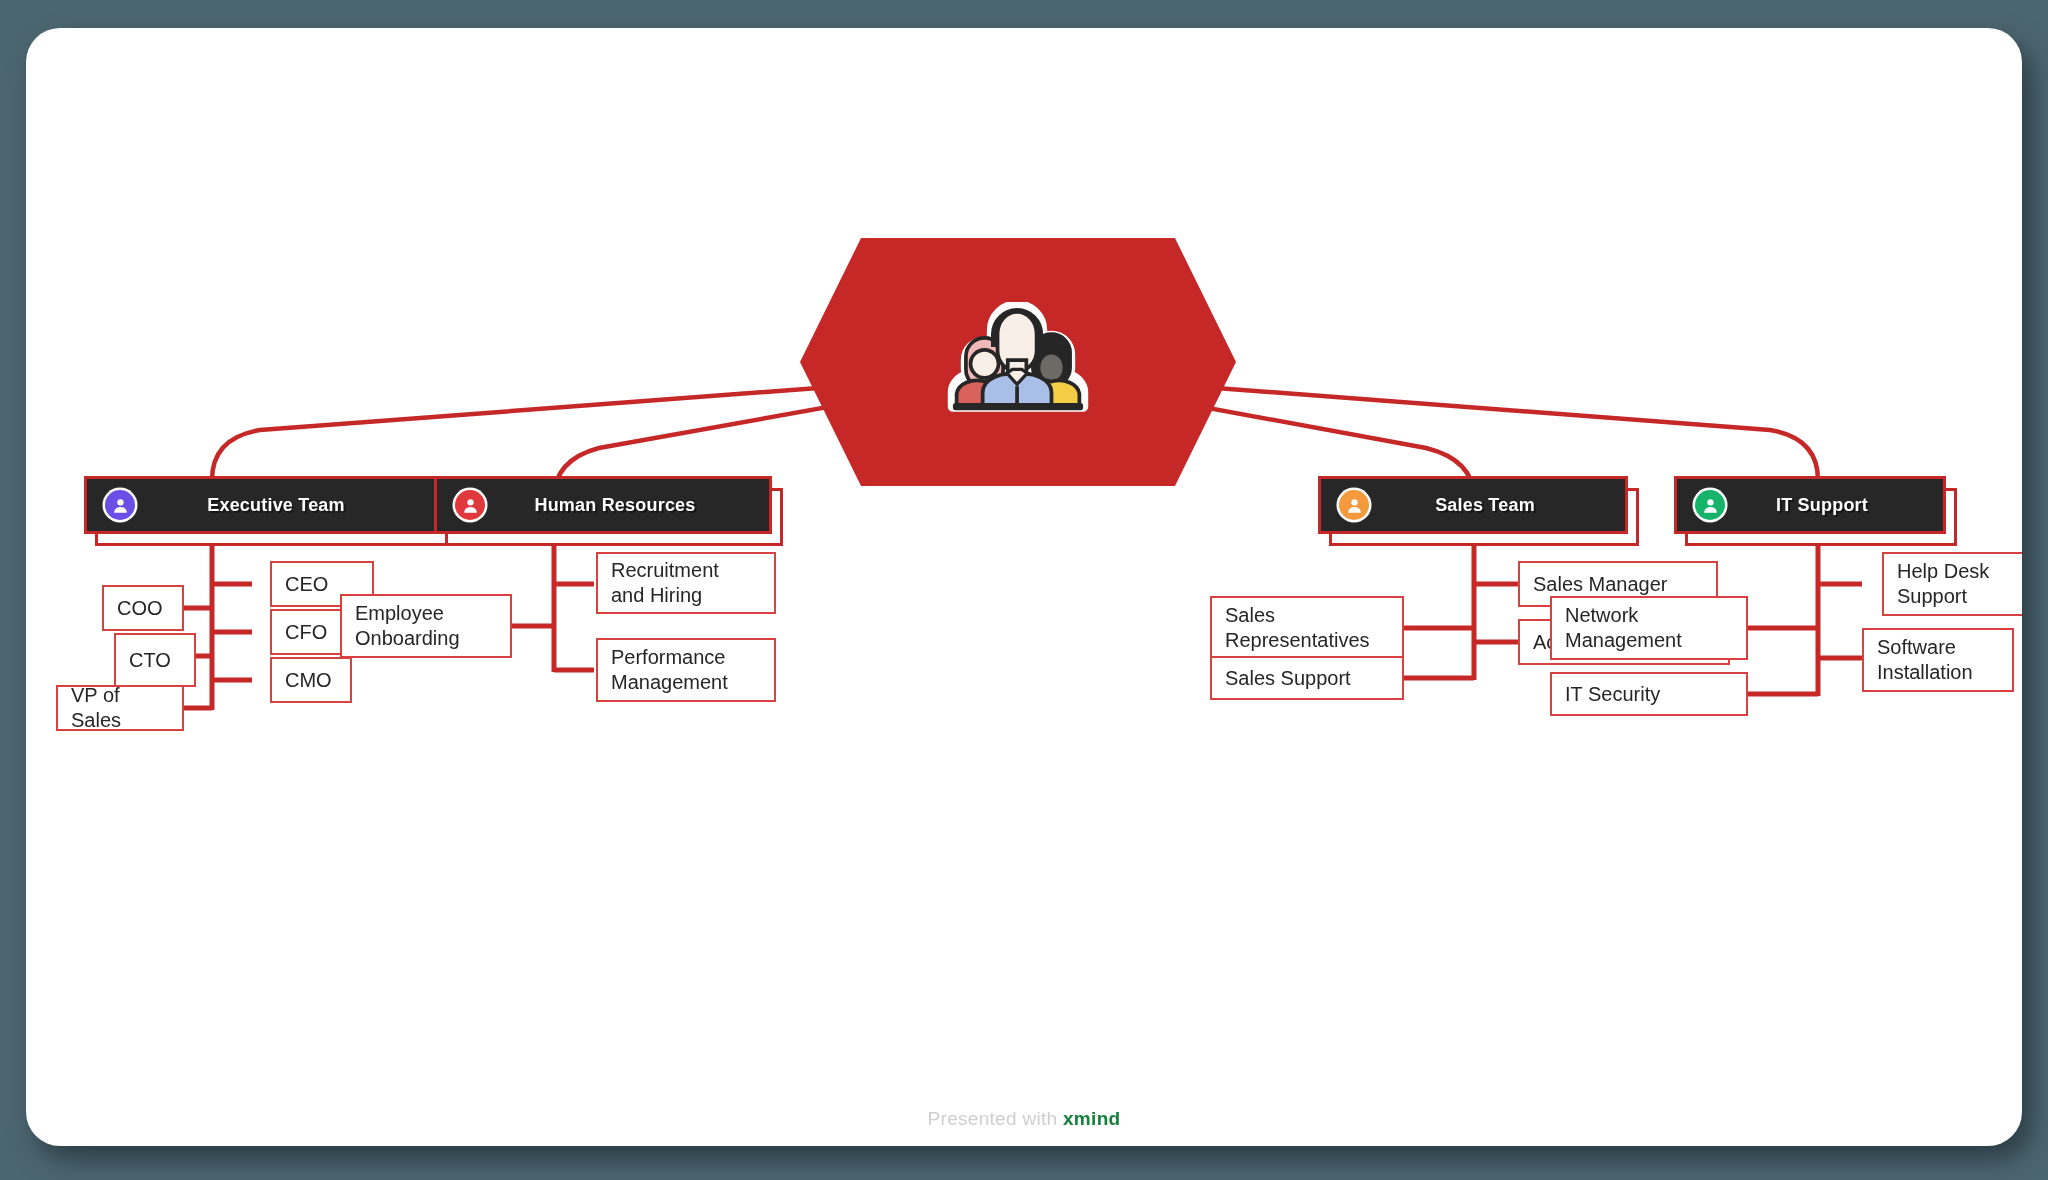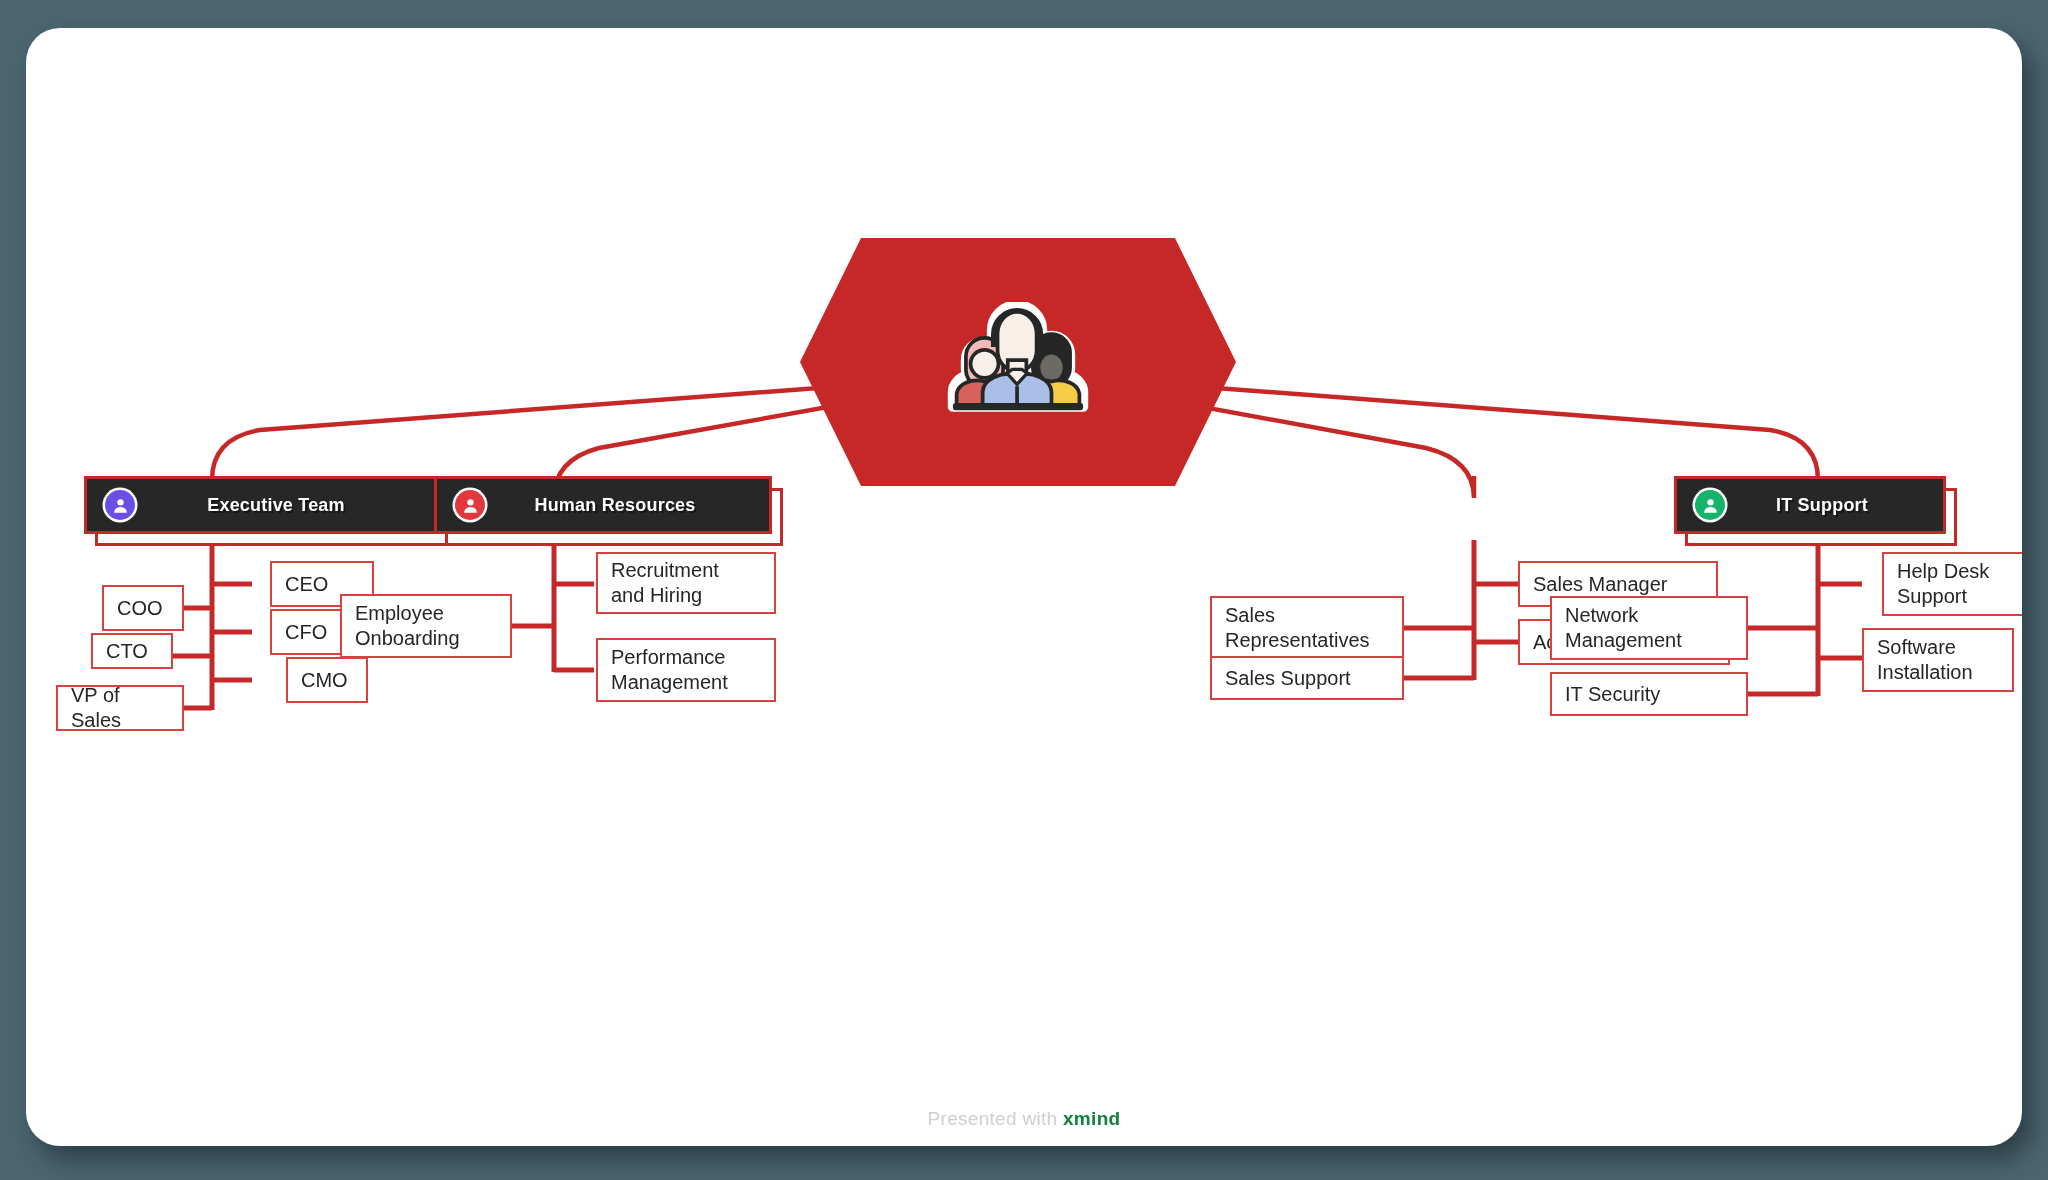--- a/index.html
+++ b/index.html
@@ -191,22 +191,22 @@
                 <path d="M4 21c0-4.4 3.6-7 8-7s8 2.6 8 7z"></path>
               </svg>
           </span>
           <span class="head-label">Executive Team</span>
         </div>
       </div>
     </div>
     <div class="leaf right" style="left:244px; top:533px; width:104px; height:46px;">CEO</div>
     <div class="leaf left" style="left:76px; top:557px; width:82px; height:46px;">COO</div>
     <div class="leaf right" style="left:244px; top:581px; width:82px; height:46px;">CFO</div>
-    <div class="leaf left" style="left:65px; top:605px; width:82px; height:36px;">CTO</div>
-    <div class="leaf right" style="left:244px; top:629px; width:82px; height:46px;margin-left:16px;">CMO</div>
+    <div class="leaf left" style="left:88px; top:605px; width:82px; height:54px;">CTO</div>
+    <div class="leaf right" style="left:244px; top:629px; width:82px; height:46px;">CMO</div>
     <div class="leaf left" style="left:30px; top:657px; width:128px; height:46px;">VP of Sales</div>
 
     <div class="branch" style="left:384px; top:448px; width:362px;padding-left:24px;">
       <div class="head-wrap">
         <div class="head-shadow"></div>
         <div class="head-box">
           <span class="head-icon" style="background:#e0383c;">
             <svg viewBox="0 0 24 24" fill="#ffffff">
                 <circle cx="12" cy="8" r="4"></circle>
                 <path d="M4 21c0-4.4 3.6-7 8-7s8 2.6 8 7z"></path>
@@ -216,20 +216,34 @@
         </div>
       </div>
     </div>
     <div class="leaf right" style="left:570px; top:524px; width:180px; height:62px;">Recruitment
 and Hiring</div>
     <div class="leaf left" style="left:286px; top:566px; width:172px; height:64px;margin-left:28px;">Employee
 Onboarding</div>
     <div class="leaf right" style="left:570px; top:610px; width:180px; height:64px;">Performance
 Management</div>
 
+    <div class="branch" style="left:1292px; top:448px; width:310px;">
+      <div class="head-wrap">
+        <div class="head-shadow"></div>
+        <div class="head-box">
+          <span class="head-icon" style="background:#f59a3c;">
+            <svg viewBox="0 0 24 24" fill="#ffffff">
+                <circle cx="12" cy="8" r="4"></circle>
+                <path d="M4 21c0-4.4 3.6-7 8-7s8 2.6 8 7z"></path>
+              </svg>
+          </span>
+          <span class="head-label">Sales Team</span>
+        </div>
+      </div>
+    </div>
     <div class="leaf right" style="left:1492px; top:533px; width:200px; height:46px;">Sales Manager</div>
     <div class="leaf left" style="left:1184px; top:568px; width:194px; height:64px;">Sales
 Representatives</div>
     <div class="leaf right" style="left:1492px; top:591px; width:212px; height:46px;">Account Executives</div>
     <div class="leaf left" style="left:1184px; top:628px; width:194px; height:44px;">Sales Support</div>
 
     <div class="branch" style="left:1648px; top:448px; width:272px;">
       <div class="head-wrap">
         <div class="head-shadow"></div>
         <div class="head-box">

